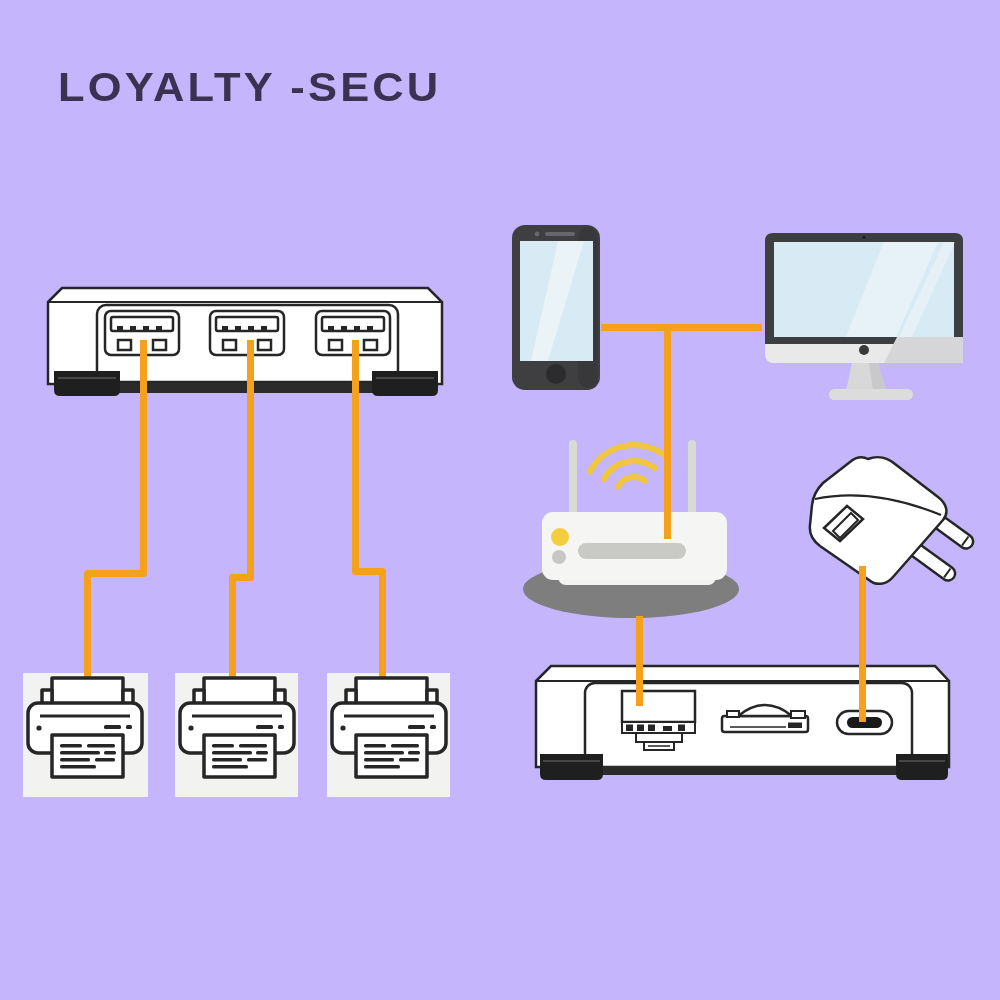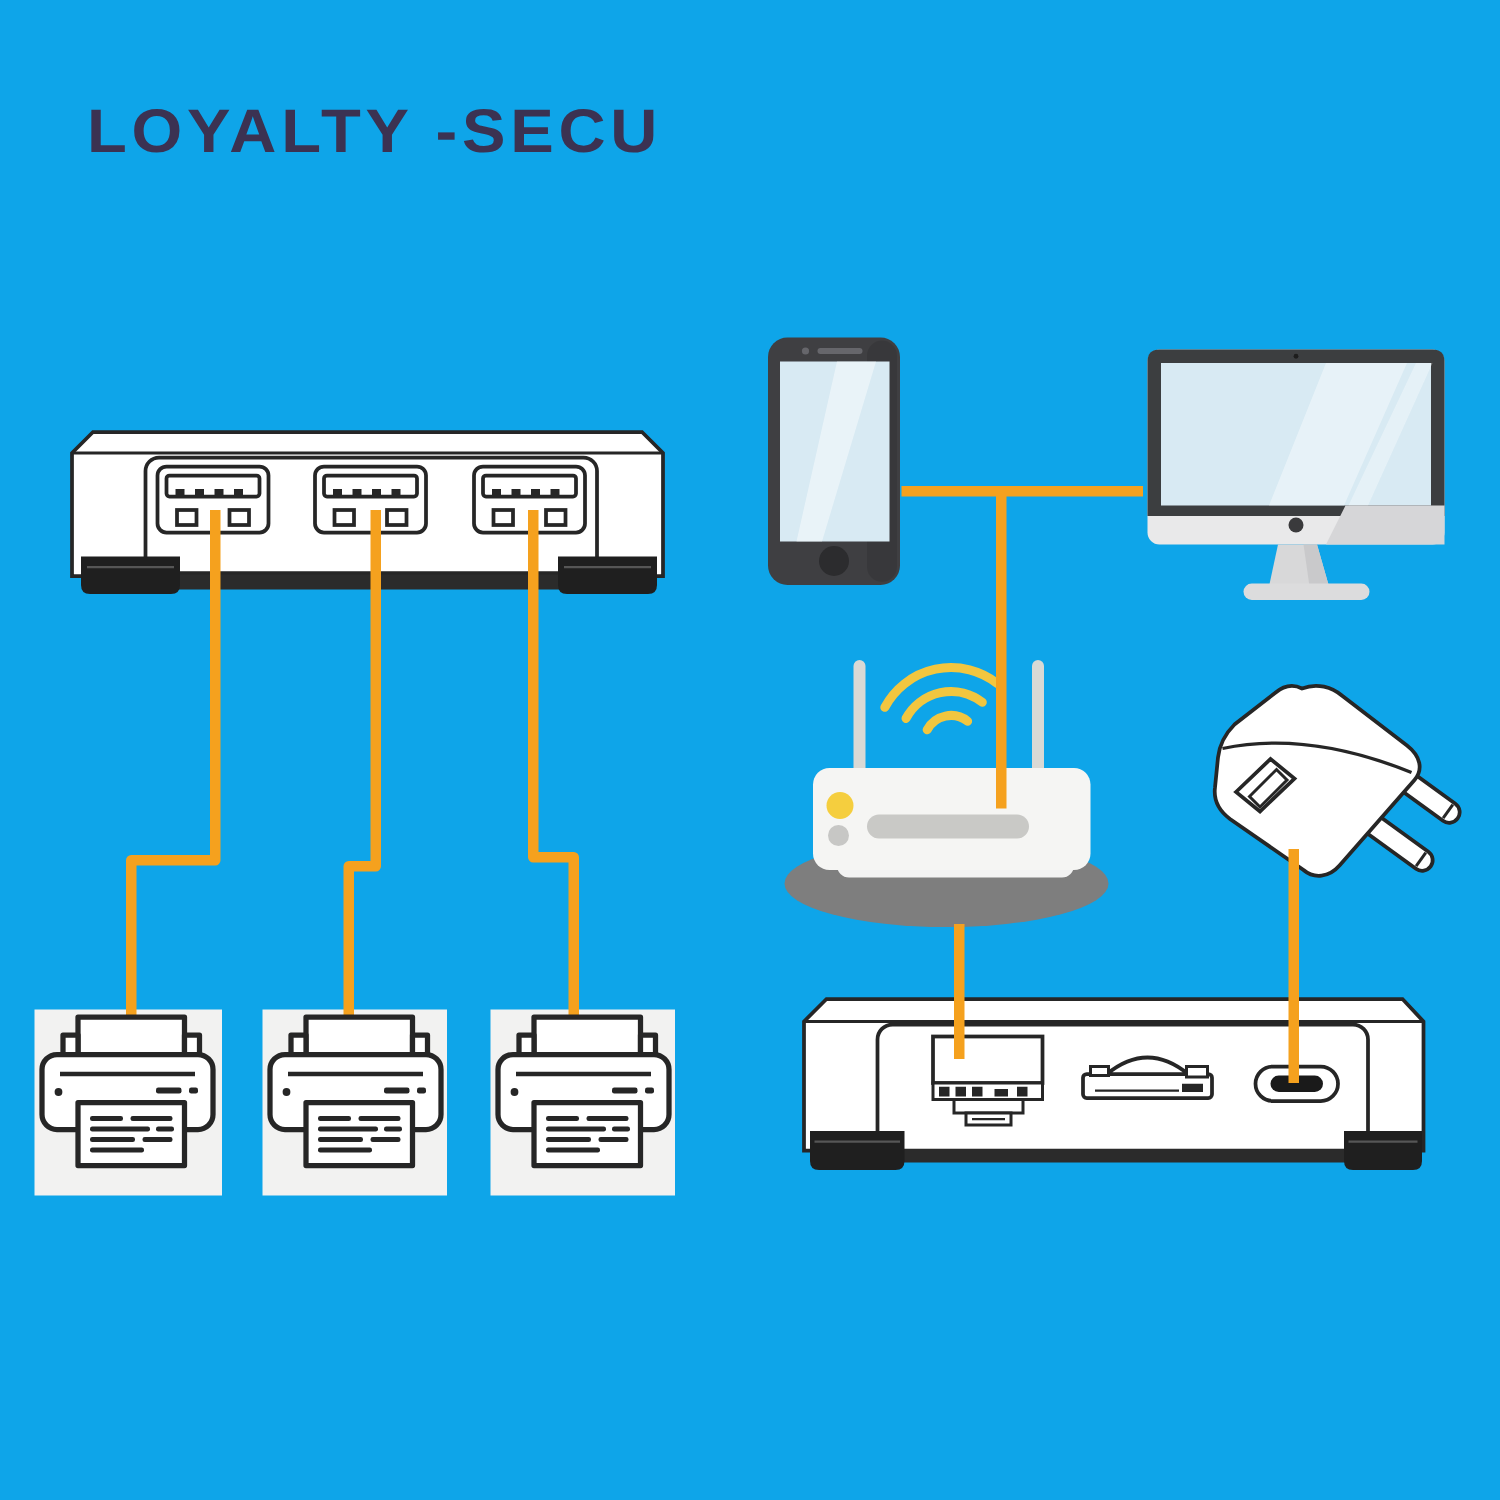--- a/index.html
+++ b/index.html
@@ -1,17 +1,17 @@
 <!DOCTYPE html>
 <html style="--color-logo: #3b3252; --color-cable: #f5a11e; --color-wifi: #f2c63f; --color-ink: #262626; --color-screen: #d8eaf3; --color-shadow: #7e7e7e; --color-printer_bg: #f2f2f1;"><head>
 <meta charset="utf-8">
 <style>
   html,body{margin:0;padding:0;background:#ffffff;}
   .stage{
-    position:relative;width:1000px;height:1000px;background:#0ea5e9;overflow:hidden;
+    position:relative;width:1000px;height:1000px;background:#c4b5fd;overflow:hidden;
     font-family:"Liberation Sans", sans-serif;
   }
   .logo{
     position:absolute;left:58px;top:64px;
     font-size:41px;font-weight:700;letter-spacing:3px;
     color:var(--color-logo,#3b3252);
     transform:scaleX(1.06);transform-origin:left top;
     white-space:nowrap;
   }
   svg{position:absolute;left:0;top:0;}

